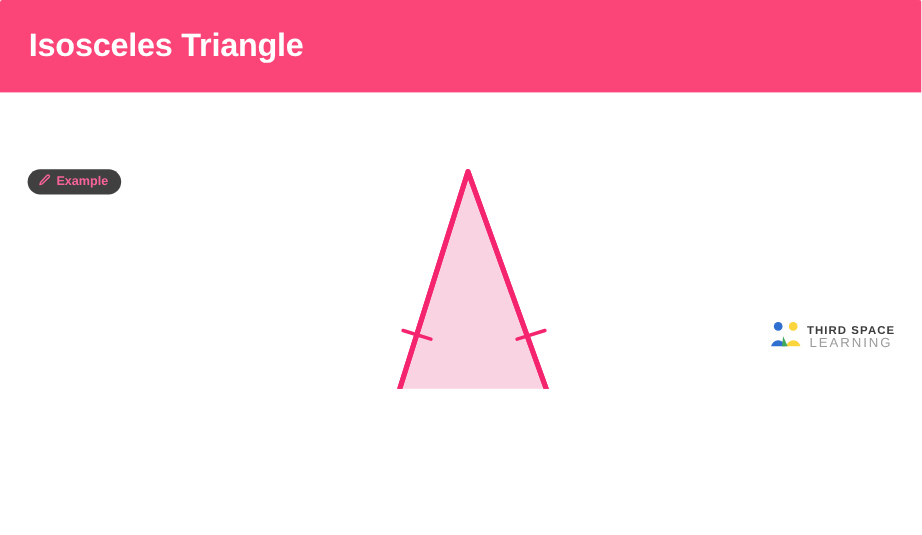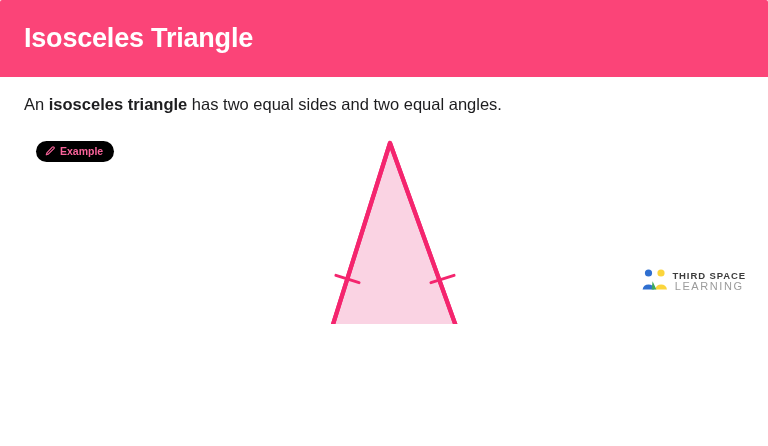--- a/index.html
+++ b/index.html
@@ -52,25 +52,25 @@
     font-size: 16.5px;
     color: #1d1d1f;
     line-height: 1.3;
     white-space: nowrap;
   }
   .lead b { font-weight: bold; }
 
   
   .badge {
     position: absolute;
-    left: 36px;
+    left: 23px;
     top: 141px;
     height: 21px;
     padding: 0 11px 0 8px;
-    background: #000000;
+    background: #404040;
     border-radius: 11px;
     display: inline-flex;
     align-items: center;
     gap: 5px;
     box-sizing: border-box;
   }
   .badge-label {
     color: #f8639a;
     font-size: 10.5px;
     font-weight: bold;
@@ -118,23 +118,20 @@
 </style>
 </head>
 <body>
 
 <div class="card">
 
   <div class="header">
     <div class="header-title">Isosceles Triangle</div>
   </div>
 
-  <div class="lead">
-    <span>An </span><b>isosceles triangle</b><span> has two equal sides and two equal angles.</span>
-  </div>
 
   <div class="badge">
     <span class="pencil-icon">
       <svg width="11" height="11" viewBox="0 0 16 16" aria-hidden="true">
         <path d="M12.1 1.6a1.5 1.5 0 0 1 2.1 0l0.2 0.2a1.5 1.5 0 0 1 0 2.1L6.2 11.9l-2.9 0.9 0.9-2.9 7.9-8.3z" fill="none" stroke="#f8639a" stroke-width="1.7" stroke-linejoin="round"></path>
       </svg>
     </span>
     <span class="badge-label">Example</span>
   </div>
 

